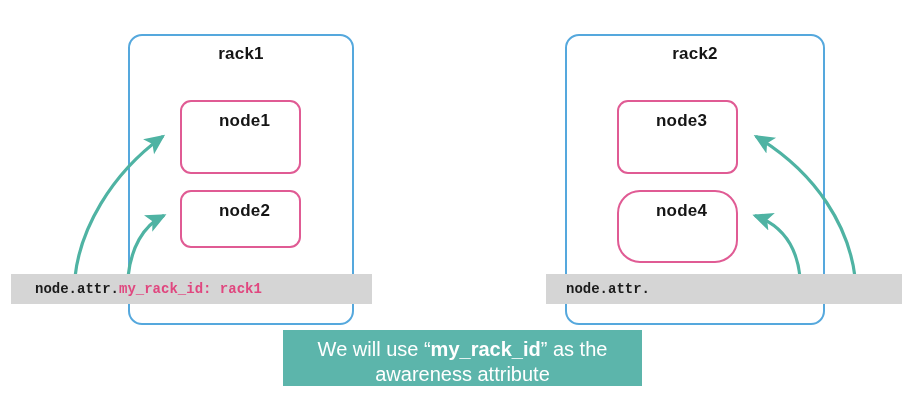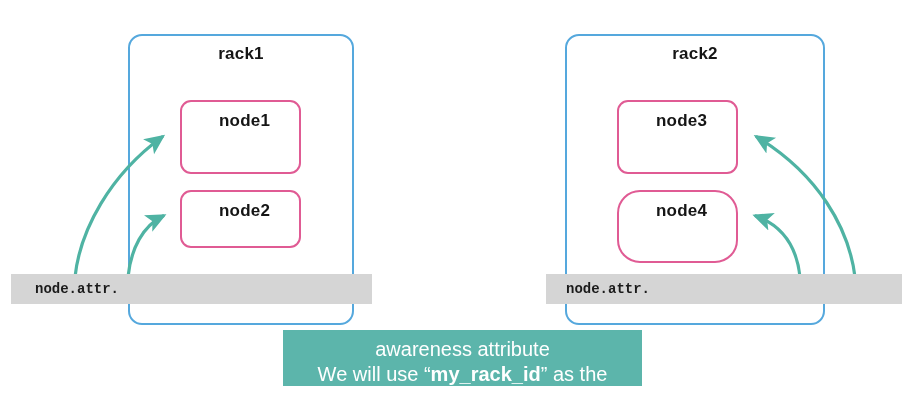--- a/index.html
+++ b/index.html
@@ -142,24 +142,25 @@
 
     <path d="M 128,277 C 131,248 143,226 163,216" fill="none" stroke="#4fb3a3" stroke-width="3.2" stroke-linecap="round" marker-end="url(#ah-right)"></path>
 
     <path d="M 855,277 C 849,228 818,174 757,137" fill="none" stroke="#4fb3a3" stroke-width="3.2" stroke-linecap="round" marker-end="url(#ah-left)"></path>
 
     <path d="M 800,277 C 797,248 783,226 756,216" fill="none" stroke="#4fb3a3" stroke-width="3.2" stroke-linecap="round" marker-end="url(#ah-left)"></path>
   </svg>
 
   <div class="code-label" style="left:11px; top:274px; width:361px; height:30px; padding-left:24px;">
     <span class="code-prefix">node.attr.</span>
+      <span class="code-key">my_rack_id: rack1</span>
   </div>
 
   <div class="code-label" style="left:546px; top:274px; width:356px; height:30px; padding-left:20px;">
     <span class="code-prefix">node.attr.</span>
   </div>
 
   <div class="caption" style="left:283px; top:330px; width:359px; height:56px;">
+    <div><span>We will use “</span><b>my_rack_id</b><span>” as the</span></div>
     <div>awareness attribute</div>
-    <div><span>We will use “</span><b>my_rack_id</b><span>” as the</span></div>
   </div>
 
 </div>
 
 </body></html>

